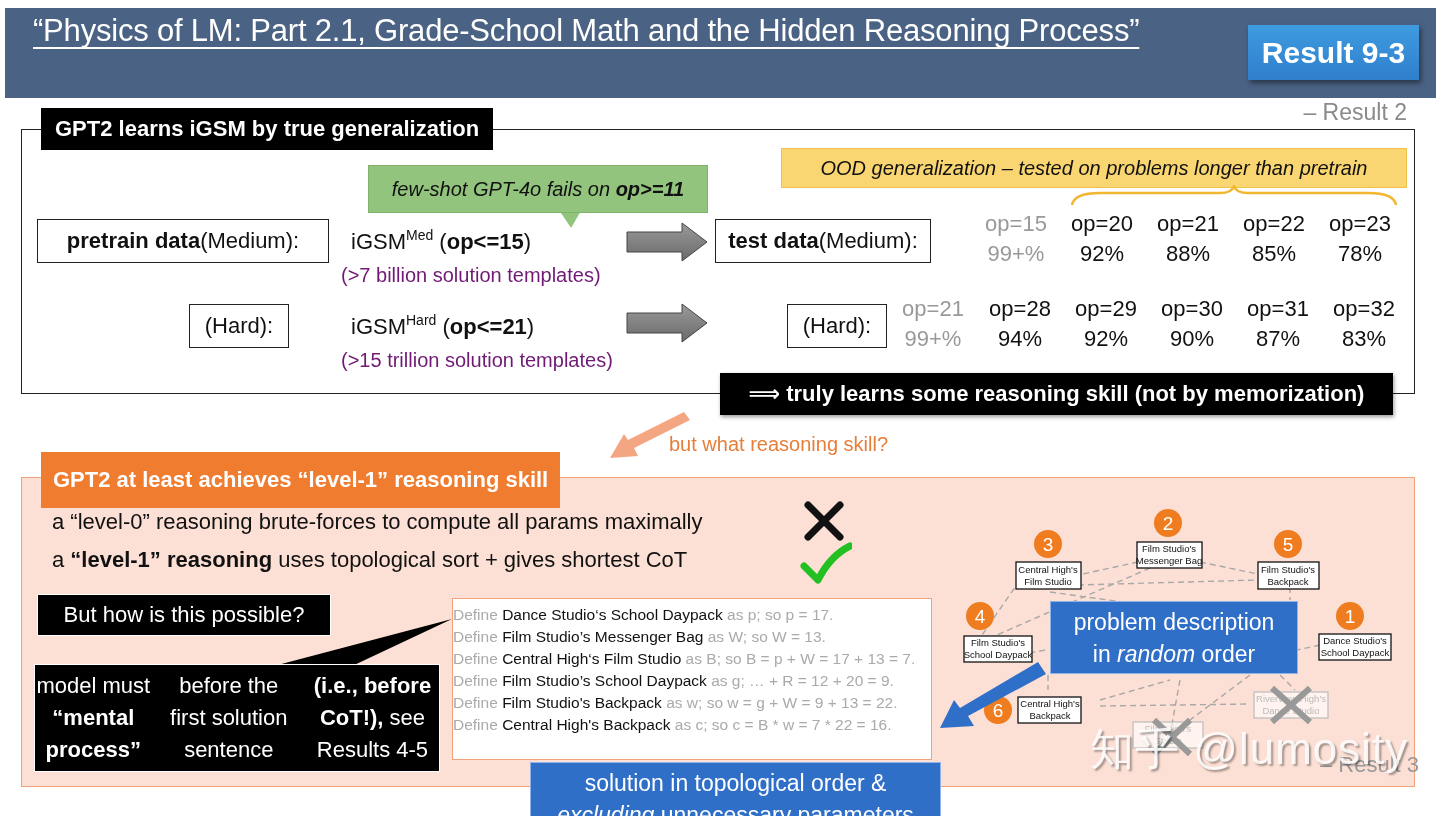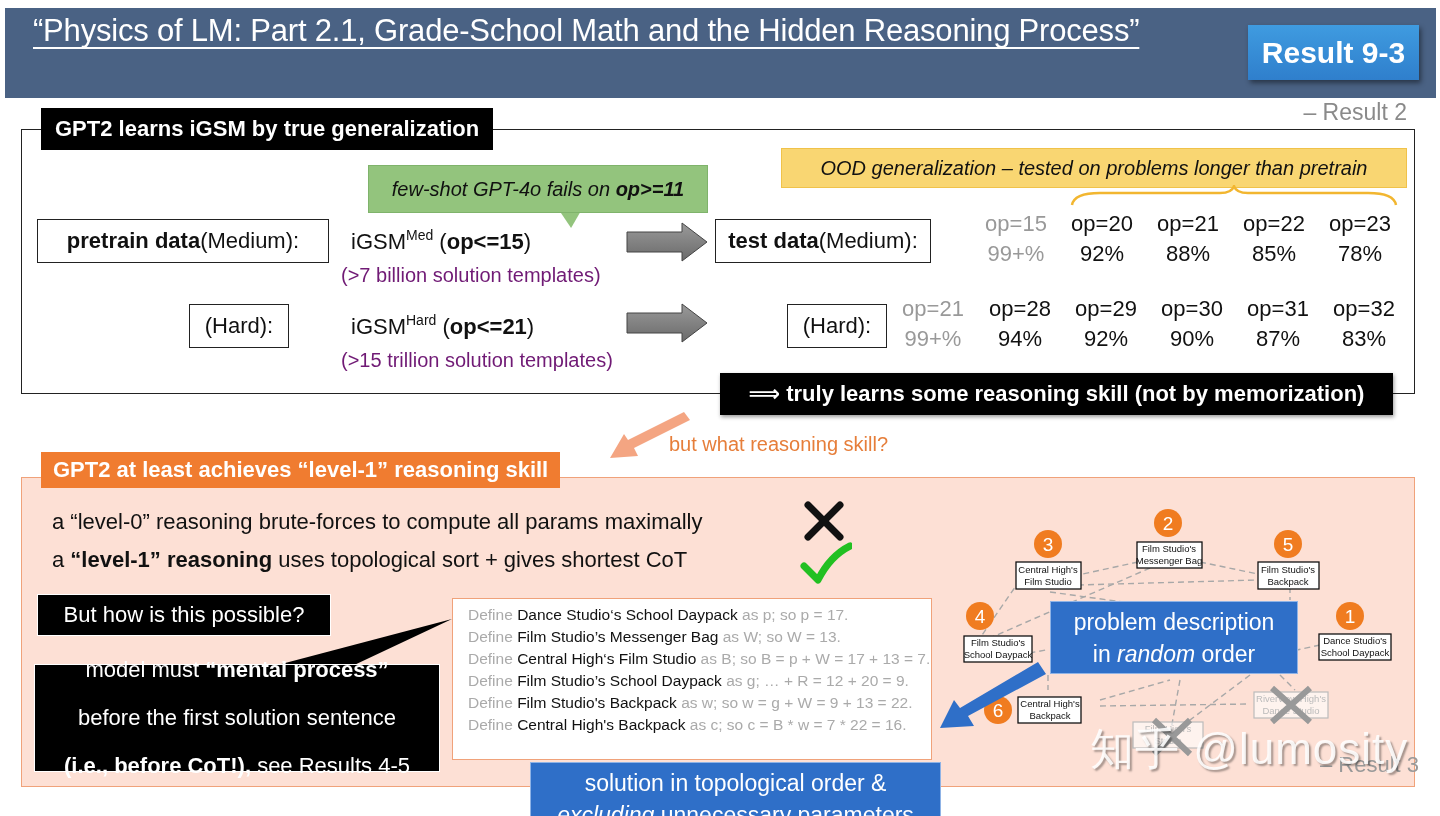--- a/index.html
+++ b/index.html
@@ -47,34 +47,34 @@
   .op-med { left: 973px; top: 211px; }
   .op-hard { left: 889px; top: 296px; grid-template-columns: 88px 86px 86px 86px 86px 86px; }
 
   .truly-banner { left: 720px; top: 373px; width: 673px; height: 42px; background: #000; color: #fff; font-weight: bold; font-size: 22px; display: flex; align-items: center; justify-content: center; white-space: nowrap; box-shadow: 1px 2px 4px rgba(0,0,0,0.4); }
 
   .orange-arrow { left: 606px; top: 408px; width: 86px; height: 56px; }
   .but-what { left: 669px; top: 433px; font-size: 20px; color: #e67e3a; }
 
   
   .sec2-box { left: 21px; top: 477px; width: 1394px; height: 310px; background: #fde0d5; border: 1.5px solid #f0a27a; }
-  .sec2-title { left: 41px; top: 452px; height: 36px; padding: 0 12px; background: #f07c30; color: #fff; font-weight: bold; font-size: 22px; display: flex; align-items: center; }
+  .sec2-title { left: 41px; top: 452px; height: 56px; padding: 0 12px; background: #f07c30; color: #fff; font-weight: bold; font-size: 22px; display: flex; align-items: center; }
 
   .level-line { left: 52px; font-size: 22px; white-space: nowrap; }
   .level0 { top: 509px; }
   .level1 { top: 547px; }
   .x-mark { left: 803px; top: 500px; width: 42px; height: 42px; }
   .check-mark { left: 800px; top: 542px; width: 52px; height: 42px; }
 
   .black-box { background: #000; color: #fff; font-size: 22px; }
   .but-how { left: 37px; top: 594px; width: 294px; height: 42px; display: flex; align-items: center; justify-content: center; border: 1px solid #fff; }
-  .mental { left: 34px; top: 664px; width: 406px; height: 108px; display: flex; flex-direction: column; align-items: center; justify-content: center; line-height: 32px; border: 1px solid #fff; text-align: center; gap: 16px; }
+  .mental { left: 34px; top: 664px; width: 406px; height: 108px; display: flex; flex-direction: row; align-items: center; justify-content: center; line-height: 32px; border: 1px solid #fff; text-align: center; gap: 16px; }
   .speech-tail { left: 270px; top: 617px; width: 190px; height: 50px; }
 
-  .solution-box { left: 452px; top: 598px; width: 480px; height: 162px; background: #fff; border: 1.5px solid #f0a27a; padding: 5px 15px; font-size: 15.5px; line-height: 22px; }
+  .solution-box { left: 452px; top: 598px; width: 480px; height: 162px; background: #fff; border: 1.5px solid #f0a27a; padding: 5px 0; font-size: 15.5px; line-height: 22px; }
   .sol-line { white-space: nowrap; }
   .sol-line .fade { color: #aaa; }
   .sol-line .strong { color: #111; }
 
   .blue-box { background: #2f6fc8; color: #fff; font-size: 23px; text-align: center; display: flex; flex-direction: column; align-items: center; justify-content: center; line-height: 32px; border: 1px solid #8fb3e6; }
   .solution-note { left: 530px; top: 762px; width: 411px; height: 73px; }
   .problem-note { left: 1050px; top: 601px; width: 248px; height: 73px; }
 
   .graph { left: 950px; top: 500px; width: 470px; height: 285px; }
 

